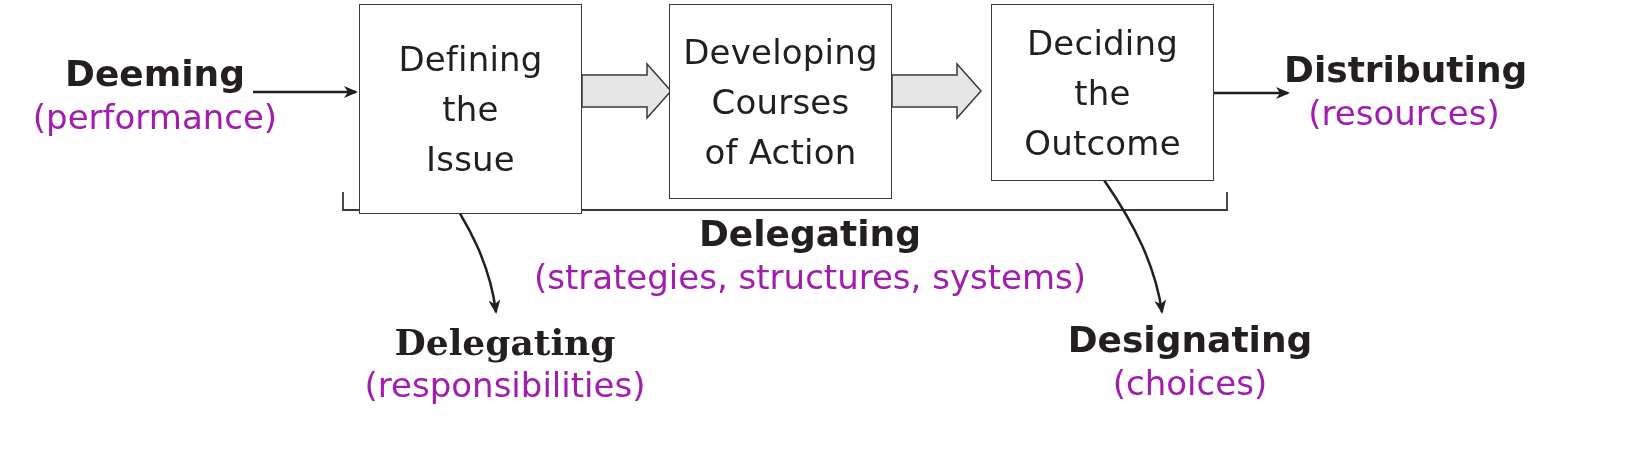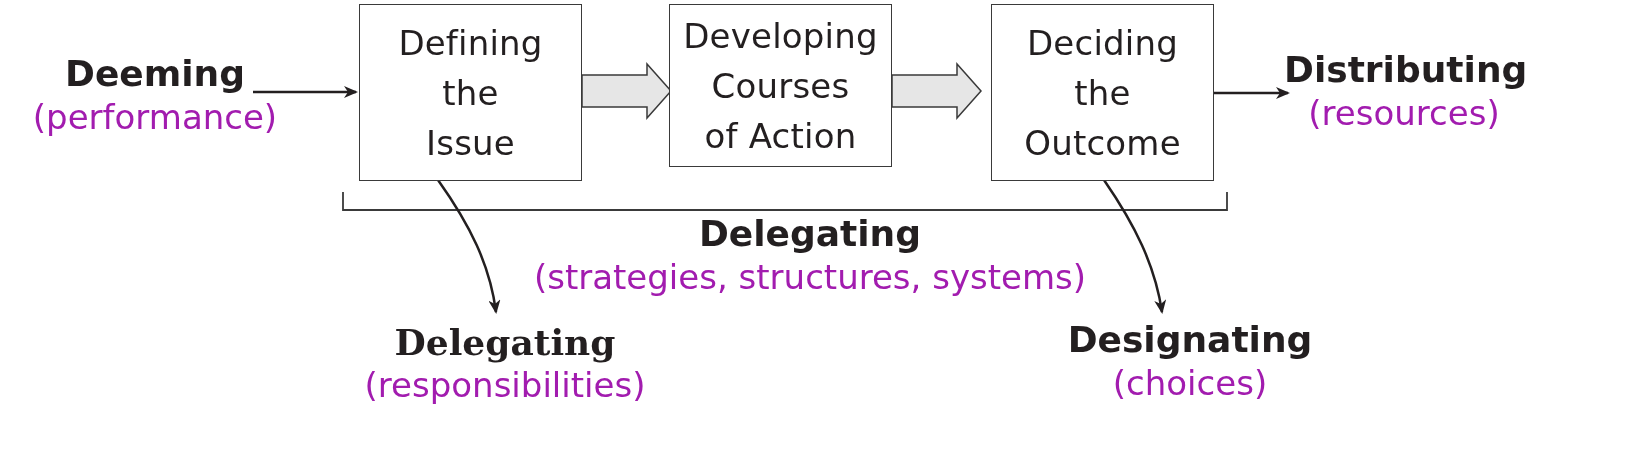--- a/index.html
+++ b/index.html
@@ -33,26 +33,26 @@
 
   <path d="M892,75 L957,75 L957,64 L981,91 L957,118 L957,107 L892,107 Z" fill="#e6e6e6" stroke="#3a3a3a" stroke-width="1.5"></path>
 
   <path d="M343,192 L343,210 L1227,210 L1227,192" fill="none" stroke="#3a3a3a" stroke-width="1.8"></path>
 
   <path d="M438,180 C470,225 490,265 496,312" fill="none" stroke="#231f20" stroke-width="2.5" marker-end="url(#ah)"></path>
 
   <path d="M1104,180 C1135,225 1155,265 1162,312" fill="none" stroke="#231f20" stroke-width="2.5" marker-end="url(#ah)"></path>
 </svg>
 
-<div class="box" style="left:359px; top:4px; width:223px; height:177px;">
+<div class="box" style="left:359px; top:4px; width:223px; height:210px;">
   <span class="t">Defining
 the
 Issue</span>
 </div>
-<div class="box" style="left:669px; top:4px; width:223px; height:163px;">
+<div class="box" style="left:669px; top:4px; width:223px; height:195px;">
   <span class="t">Developing
 Courses
 of Action</span>
 </div>
 <div class="box" style="left:979px; top:4px; width:223px; height:177px;margin-left:12px;">
   <span class="t">Deciding
 the
 Outcome</span>
 </div>
 

